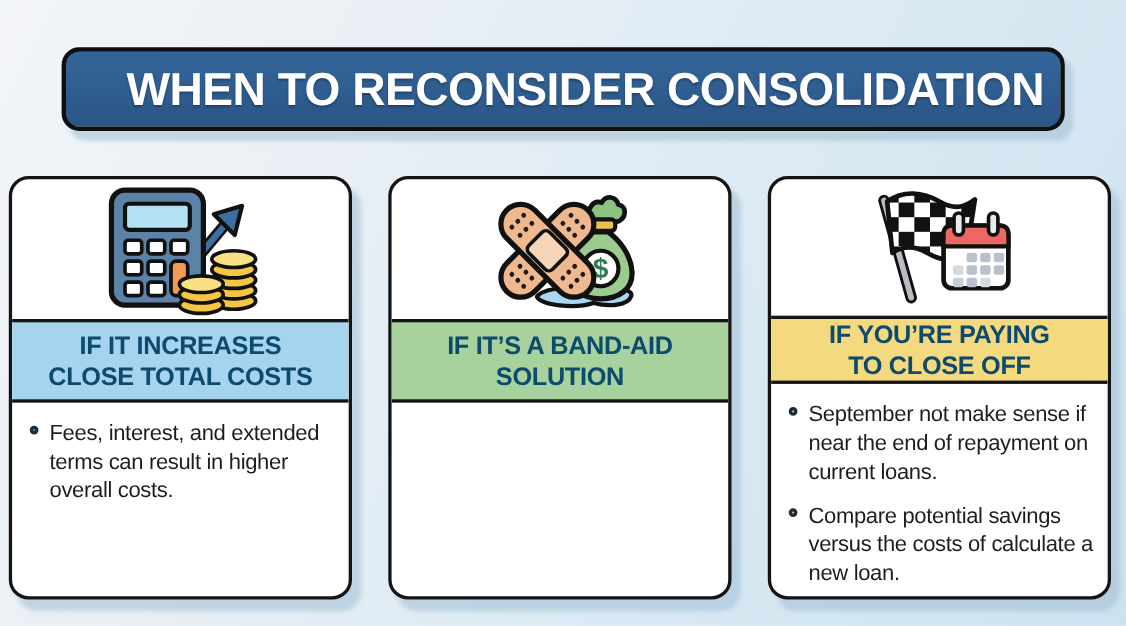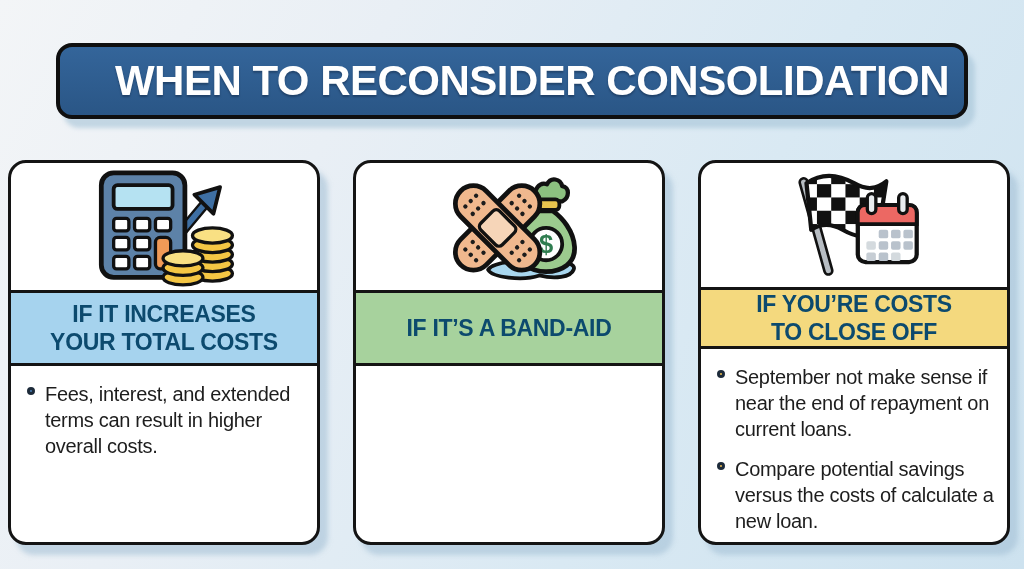--- a/index.html
+++ b/index.html
@@ -71,21 +71,21 @@
         <ellipse cx="131" cy="94" rx="21" ry="8" fill="#f4c644" stroke="#111" stroke-width="3.5"></ellipse>
         <ellipse cx="131" cy="84" rx="21" ry="8" fill="#f4c644" stroke="#111" stroke-width="3.5"></ellipse>
         <ellipse cx="131" cy="74" rx="21" ry="8" fill="#f9e083" stroke="#111" stroke-width="3.5"></ellipse>
         <ellipse cx="100" cy="118" rx="21" ry="8" fill="#f4c644" stroke="#111" stroke-width="3.5"></ellipse>
         <ellipse cx="100" cy="108" rx="21" ry="8" fill="#f4c644" stroke="#111" stroke-width="3.5"></ellipse>
         <ellipse cx="100" cy="98" rx="21" ry="8" fill="#f9e083" stroke="#111" stroke-width="3.5"></ellipse>
       </svg>
     </div>
     <div class="card-header" style="background-color: rgb(166, 211, 238);">
       <div>IF IT INCREASES</div>
-      <div>YOUR TOTAL COSTS</div>
+      <div>CLOSE TOTAL COSTS</div>
     </div>
     <div class="card-body">
       <div class="bullet">
         <span class="dot" style="background-color: rgb(74, 128, 184);"></span>
         <span class="bullet-text">Fees, interest, and extended terms can result in higher overall costs.</span>
       </div>
     </div>
   </div>
 
   <div class="card" style="left:353px">
@@ -125,20 +125,21 @@
             <circle cx="108" cy="58" r="2.3" fill="#1c1c1c"></circle>
           <circle cx="97" cy="66" r="2.3" fill="#1c1c1c"></circle>
             <circle cx="108" cy="66" r="2.3" fill="#1c1c1c"></circle>
           <circle cx="97" cy="74" r="2.3" fill="#1c1c1c"></circle>
             <circle cx="108" cy="74" r="2.3" fill="#1c1c1c"></circle>
         </g>
       </svg>
     </div>
     <div class="card-header" style="background-color: rgb(167, 210, 157);">
       <div>IF IT’S A BAND-AID</div>
+      <div>SOLUTION</div>
     </div>
   </div>
 
   <div class="card" style="left:698px">
     <div class="card-icon">
       <svg viewBox="0 0 160 130" width="152" height="124">
         <defs>
           <clipPath id="flagclip">
             <path d="M30,21 C46,10 64,12 80,21 C94,29 104,27 114,19 L106,70 C94,80 82,78 68,70 C56,63 44,64 35,70 Z"></path>
           </clipPath>
@@ -179,21 +180,21 @@
         <rect x="93" y="82" width="10" height="9" rx="2" fill="#d4dade"></rect>
           <rect x="106" y="82" width="10" height="9" rx="2" fill="#b9c2cc"></rect>
           <rect x="119" y="82" width="10" height="9" rx="2" fill="#b9c2cc"></rect>
           <rect x="132" y="82" width="10" height="9" rx="2" fill="#b9c2cc"></rect>
         <rect x="93" y="94" width="10" height="9" rx="2" fill="#c6cdd4"></rect>
           <rect x="106" y="94" width="10" height="9" rx="2" fill="#b9c2cc"></rect>
           <rect x="119" y="94" width="10" height="9" rx="2" fill="#d4dade"></rect>
       </svg>
     </div>
     <div class="card-header" style="background-color: rgb(244, 217, 126);">
-      <div>IF YOU’RE COSTS</div>
+      <div>IF YOU’RE PAYING</div>
       <div>TO CLOSE OFF</div>
     </div>
     <div class="card-body">
       <div class="bullet">
         <span class="dot" style="background-color: rgb(236, 191, 82);"></span>
         <span class="bullet-text">September not make sense if near the end of repayment on current loans.</span>
       </div>
       <div class="bullet">
         <span class="dot" style="background-color: rgb(236, 191, 82);"></span>
         <span class="bullet-text">Compare potential savings versus the costs of calculate a new loan.</span>

